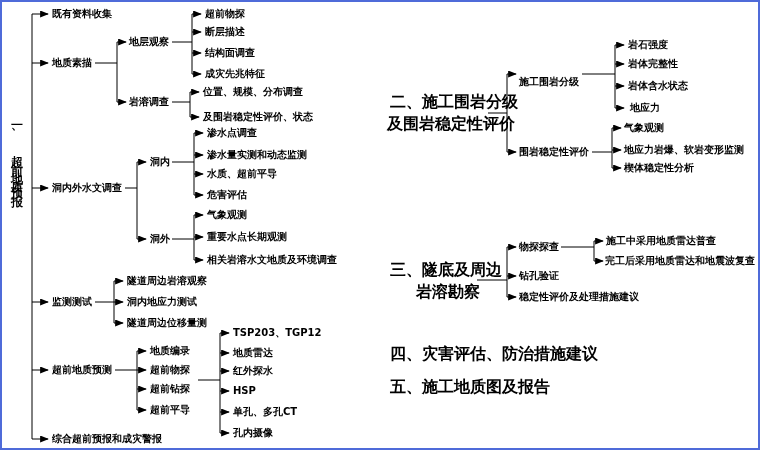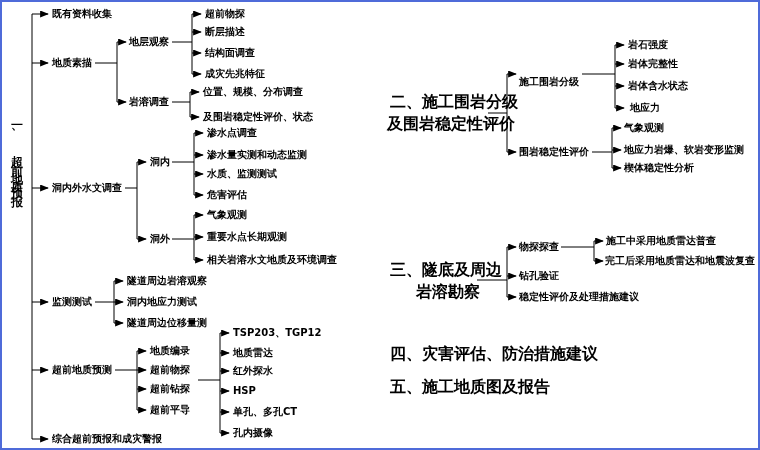--- a/index.html
+++ b/index.html
@@ -108,21 +108,21 @@
   <div class="node" style="left:203px;top:51px">结构面调查</div>
   <div class="node" style="left:203px;top:72px">成灾先兆特征</div>
   <div class="node" style="left:127px;top:100px">岩溶调查</div>
   <div class="node" style="left:201px;top:90px">位置、规模、分布调查</div>
   <div class="node" style="left:201px;top:115px">及围岩稳定性评价、状态</div>
 
   <div class="node" style="left:50px;top:186px">洞内外水文调查</div>
   <div class="node" style="left:148px;top:160px">洞内</div>
   <div class="node" style="left:205px;top:131px">渗水点调查</div>
   <div class="node" style="left:205px;top:153px">渗水量实测和动态监测</div>
-  <div class="node" style="left:205px;top:172px">水质、监测测试</div>
+  <div class="node" style="left:205px;top:172px">水质、超前平导</div>
   <div class="node" style="left:205px;top:193px">危害评估</div>
   <div class="node" style="left:148px;top:237px">洞外</div>
   <div class="node" style="left:205px;top:213px">气象观测</div>
   <div class="node" style="left:205px;top:235px">重要水点长期观测</div>
   <div class="node" style="left:205px;top:258px">相关岩溶水文地质及环境调查</div>
 
   <div class="node" style="left:50px;top:300px">监测测试</div>
   <div class="node" style="left:125px;top:279px">隧道周边岩溶观察</div>
   <div class="node" style="left:125px;top:300px">洞内地应力测试</div>
   <div class="node" style="left:125px;top:321px">隧道周边位移量测</div>

